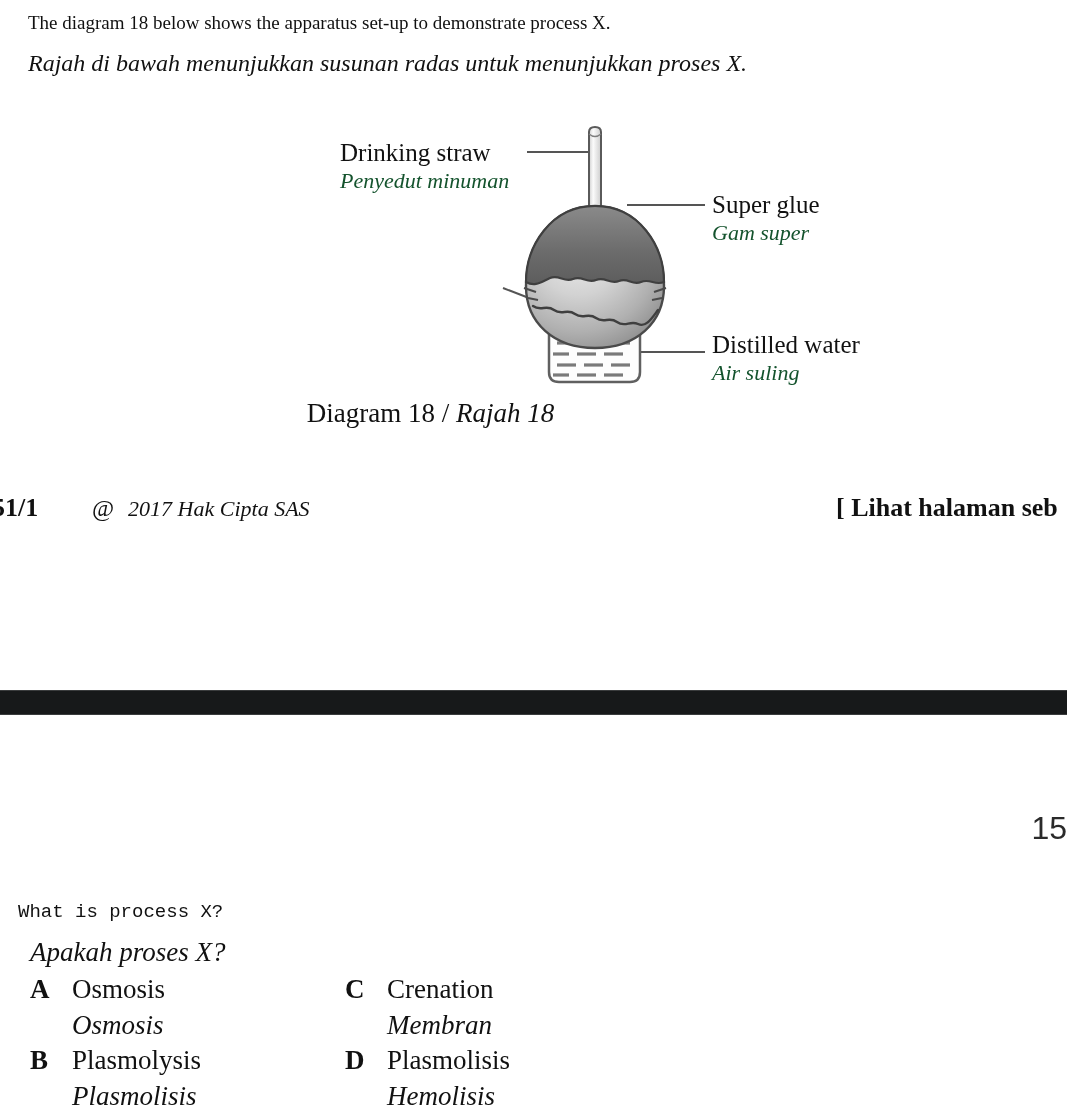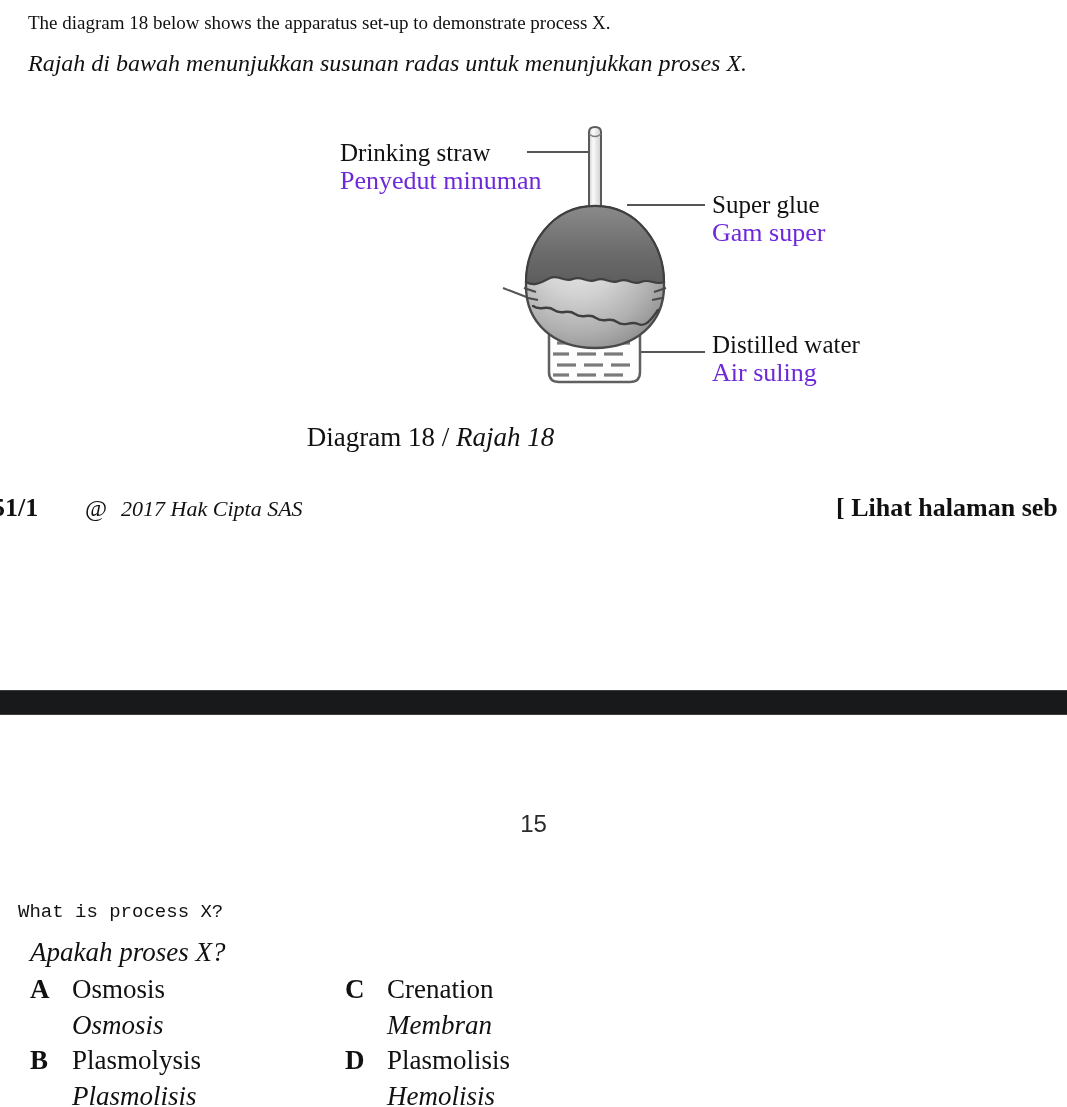--- a/index.html
+++ b/index.html
@@ -47,39 +47,39 @@
   .lbl {
     position: absolute;
     white-space: nowrap;
   }
   .lbl .en {
     font-size: 25px;
     line-height: 29px;
     display: block;
   }
   .lbl .my {
-    font-size: 26px;
+    font-size: 22px;
     line-height: 27px;
+    font-style: italic;
     display: block;
-    color: #6d28d9;
+    color: #14532d;
   }
 
   #lbl-straw   { left: 340px; top: 28px; }
   #lbl-egg     { left: 318px; top: 165px; }
   #lbl-glue    { left: 712px; top: 80px; }
   #lbl-water   { left: 712px; top: 220px; }
 
   .caption {
     position: absolute;
     left: 0;
     top: 398px;
     width: 861px;
     text-align: center;
     font-size: 27px;
-    margin-top: 24px;
   }
   .caption .it { font-style: italic; }
 
   
   .footer {
     position: absolute;
     left: 0;
     top: 493px;
     width: 1067px;
     height: 34px;
@@ -87,21 +87,21 @@
   .footer-code {
     position: absolute;
     left: -8px;
     top: 0;
     font-size: 26px;
     font-weight: bold;
     white-space: nowrap;
   }
   .footer-copy {
     position: absolute;
-    left: 85px;
+    left: 92px;
     top: 2px;
     font-size: 22px;
     font-style: italic;
     white-space: nowrap;
     text-align: center;
   }
   .footer-copy .sym {
     font-style: normal;
     font-size: 24px;
     margin-right: 14px;
@@ -126,23 +126,23 @@
     border-top: 1px solid #3a3c3d;
     border-bottom: 1px solid #3a3c3d;
   }
 
   
   .page-number {
     position: absolute;
     left: 0;
     top: 810px;
     width: 1067px;
-    text-align: center;
+    text-align: right;
     font-family: "Liberation Sans", "DejaVu Sans", sans-serif;
-    font-size: 24px;
+    font-size: 32px;
     color: #2a2a2a;
   }
 
   
   .q-en {
     position: absolute;
     left: 18px;
     top: 901px;
     font-size: 19px;
     white-space: nowrap;

